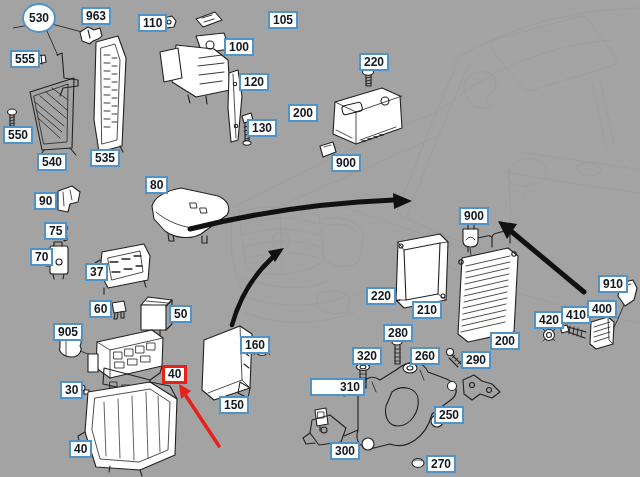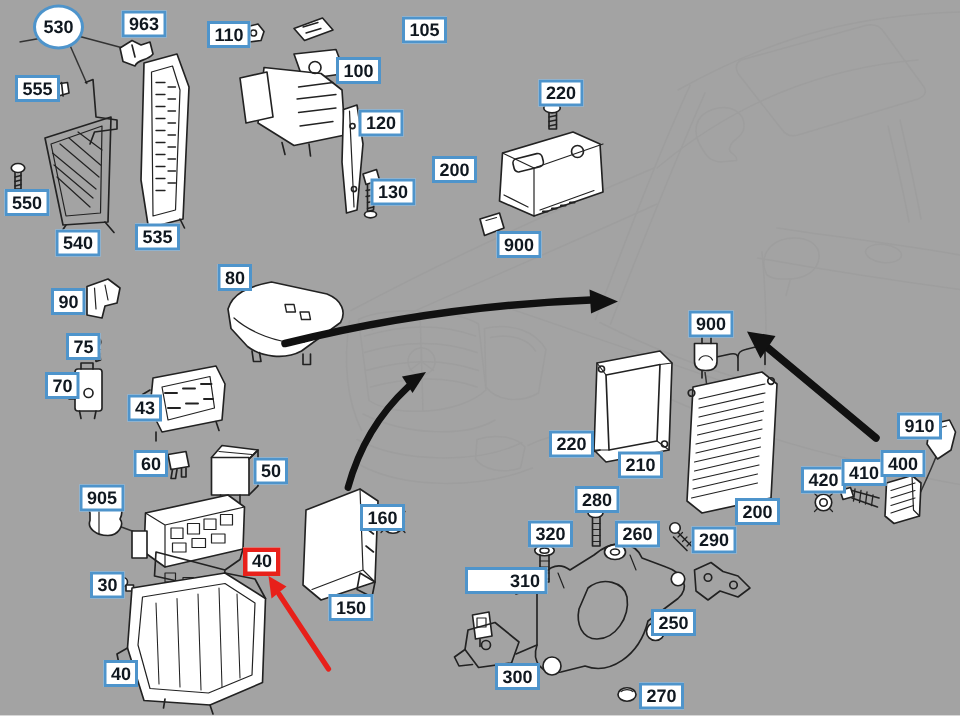--- a/index.html
+++ b/index.html
@@ -377,21 +377,21 @@
       <div class="plabel" style="left: 288px; top: 104px;">200</div>
       <div class="plabel" style="left: 331px; top: 154px;">900</div>
       <div class="plabel" style="left: 10px; top: 50px;">555</div>
       <div class="plabel" style="left: 3px; top: 126px;">550</div>
       <div class="plabel" style="left: 37px; top: 153px;">540</div>
       <div class="plabel" style="left: 90px; top: 149px;">535</div>
       <div class="plabel" style="left: 145px; top: 176px;">80</div>
       <div class="plabel" style="left: 34px; top: 192px;">90</div>
       <div class="plabel" style="left: 44px; top: 222px;">75</div>
       <div class="plabel" style="left: 30px; top: 248px;">70</div>
-      <div class="plabel" style="left: 85px; top: 263px;">43</div>
+      <div class="plabel" style="left: 85px; top: 263px;">37</div>
       <div class="plabel" style="left: 89px; top: 300px;">60</div>
       <div class="plabel" style="left: 169px; top: 305px;">50</div>
       <div class="plabel" style="left: 53px; top: 323px;">905</div>
       <div class="plabel" style="left: 60px; top: 381px;">30</div>
       <div class="plabel" style="left: 69px; top: 440px;">40</div>
       <div class="plabel red" style="left: 162px; top: 365px;">40</div>
       <div class="plabel" style="left: 240px; top: 323px; margin-top: 13px;">160</div>
       <div class="plabel" style="left: 219px; top: 396px;">150</div>
       <div class="plabel" style="left: 459px; top: 207px;">900</div>
       <div class="plabel" style="left: 366px; top: 287px;">220</div>

